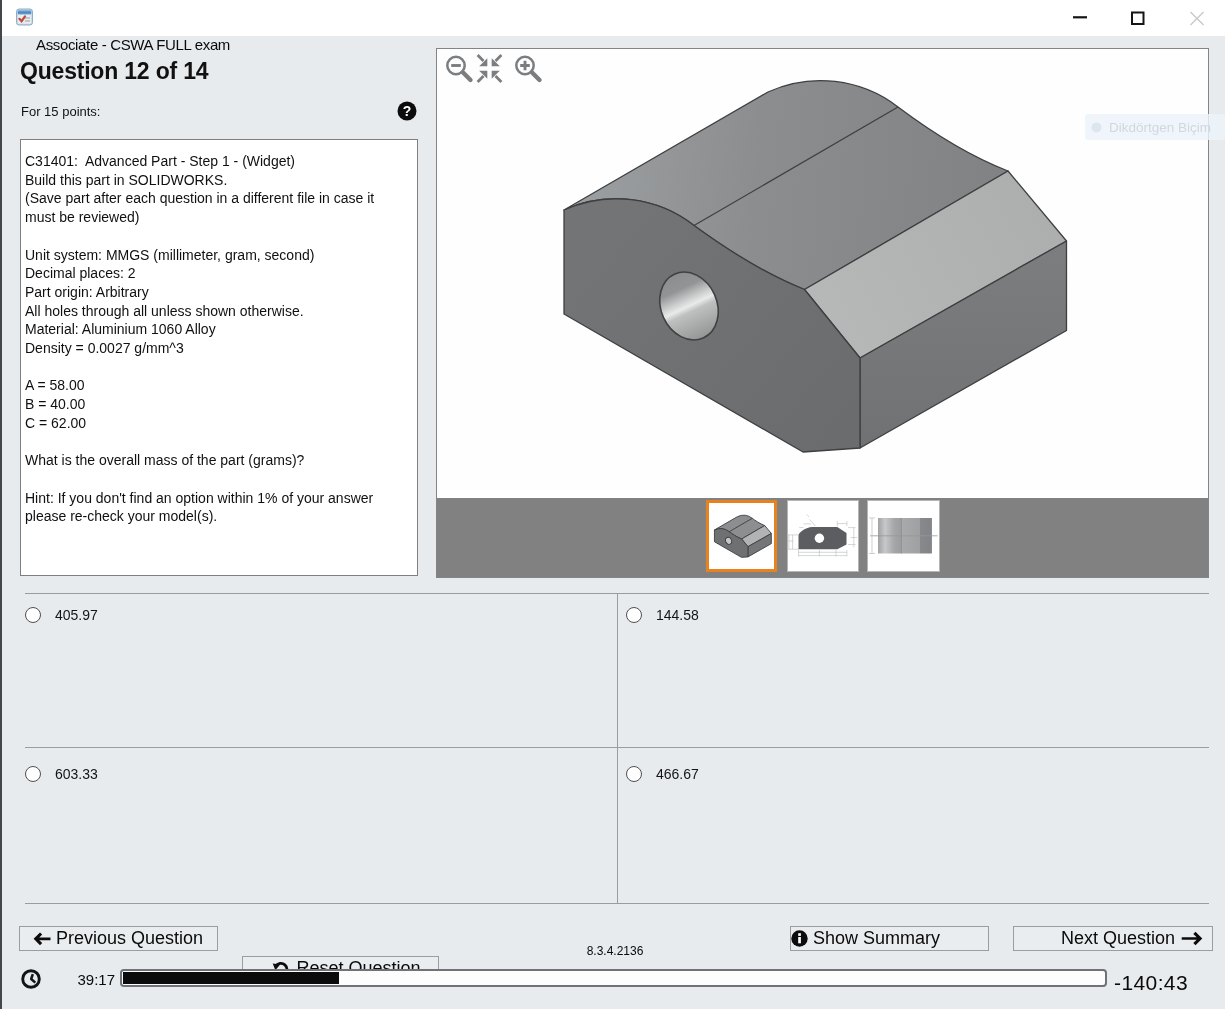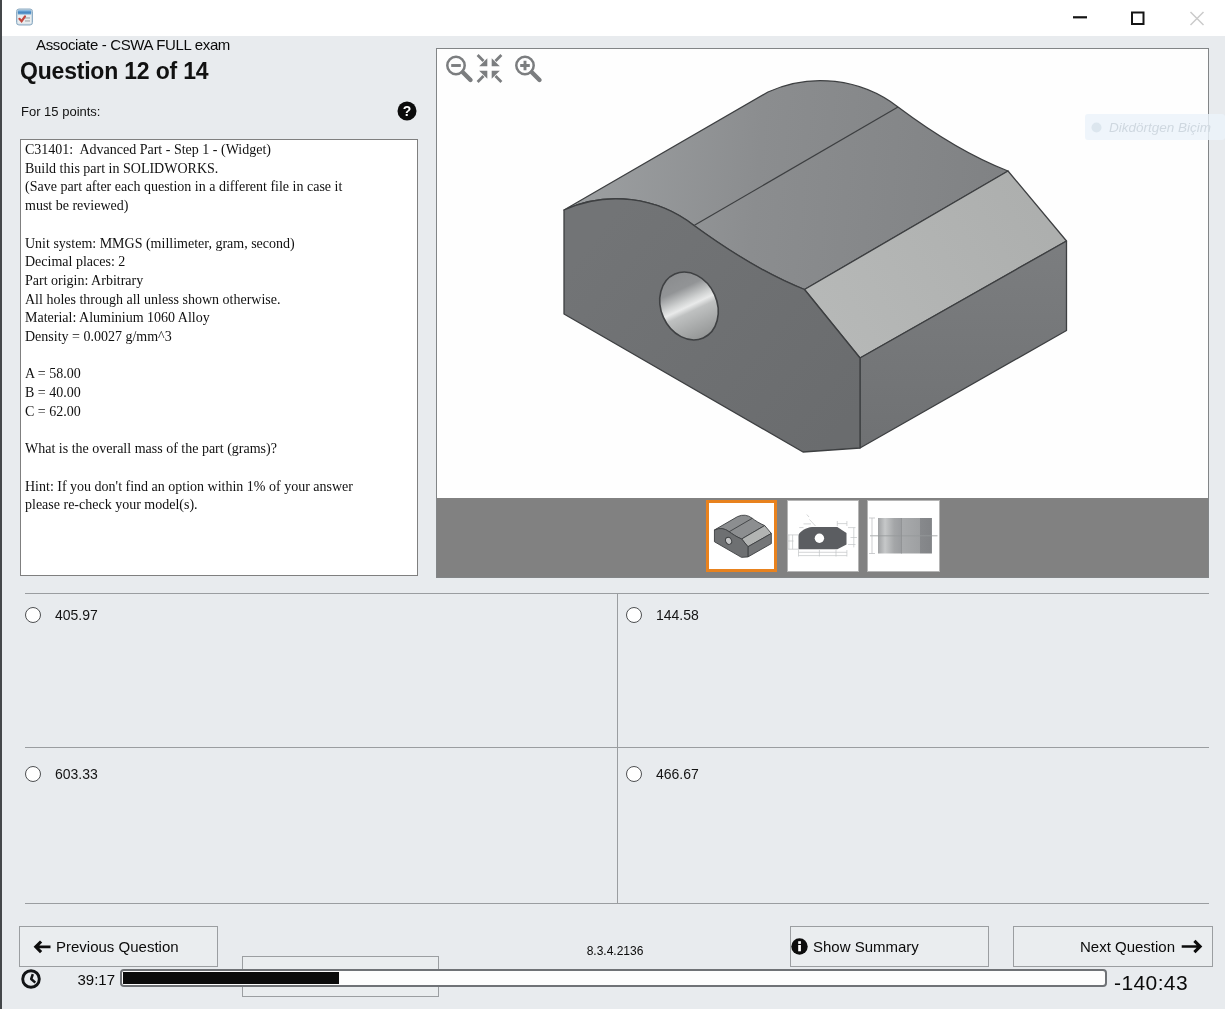--- a/index.html
+++ b/index.html
@@ -5,27 +5,27 @@
   * { margin:0; padding:0; box-sizing:border-box; }
   html,body { width:1225px; height:1009px; overflow:hidden; }
   body { font-family:"Liberation Sans", sans-serif; background:#e8ebee; position:relative; }
   .abs { position:absolute; }
   #titlebar { position:absolute; left:0; top:0; width:1225px; height:36px; background:#ffffff; }
   #lborder { position:absolute; left:0; top:0; width:2px; height:1009px; background:#44474a; }
   #title-text { position:absolute; left:36px; top:8.5px; font-size:15px; letter-spacing:-0.35px; color:#0a0a0a;margin-top:27px; }
   #qtitle { position:absolute; left:20px; top:58px; font-size:23px; font-weight:bold; color:#111; letter-spacing:-0.2px; }
   #forpts { position:absolute; left:21px; top:104px; font-size:13px; color:#111; }
   #qbox { position:absolute; left:20px; top:139px; width:398px; height:437px; background:#fff; border:1px solid #7f7f7f;
-          font-size:14px; line-height:18.7px; color:#101010; padding:1px 0 0 4px;font-family:Liberation Serif, serif; }
+          font-size:14px; line-height:18.7px; color:#101010; padding:12px 0 0 4px; }
   #viewer { position:absolute; left:436px; top:48px; width:773px; height:530px; border:1px solid #828587; background:#fefefe; }
   .hline { position:absolute; height:1px; background:#9a9da0; left:25px; width:1184px; }
   .vline { position:absolute; width:1px; background:#9a9da0; }
   .radio { position:absolute; width:16px; height:16px; border:1.6px solid #4e5052; border-radius:50%; background:#fff; }
   .alabel { position:absolute; font-size:14px; color:#141414; }
-  .btn { position:absolute; height:41px; background:#eaedef; border:1px solid #9b9ea1; font-size:15px; color:#0a0a0a;
+  .btn { position:absolute; height:25px; background:#eaedef; border:1px solid #9b9ea1; font-size:18px; color:#0a0a0a;
          display:flex; align-items:center; justify-content:center; }
   #version { position:absolute; left:560px; top:944px; width:110px; text-align:center; font-size:12px; color:#0a0a0a; }
   #t-left { position:absolute; left:76px; top:970.5px; width:39px; text-align:right; font-size:15px; color:#0a0a0a; }
   #t-right { position:absolute; left:1114px; top:970.5px; font-size:21px; letter-spacing:0.4px; color:#0a0a0a; }
   #pbar { position:absolute; left:120px; top:969px; width:987px; height:18px; background:#fdfdfd; border:2px solid #6f7276; border-radius:4px; }
   #pfill { position:absolute; left:1px; top:1px; width:215.5px; height:12px; background:#0b0b0b; }
 </style>
 </head>
 <body>
 
@@ -199,21 +199,21 @@
     <g stroke="#b7b9bb" stroke-width="0.7" fill="none">
       <path d="M872 518 L872 553.5 M869 518 L875 518 M869 553.5 L875 553.5"></path>
     </g>
   </g>
 </svg>
 
 <div class="abs" style="left:1085px; top:114px; width:140px; height:26px; background:rgba(236,243,250,0.82); border-radius:3px; overflow:hidden; white-space:nowrap;">
   <svg class="abs" style="left:6px;top:8px" width="11" height="11" viewBox="0 0 11 11">
       <circle cx="5.5" cy="5.5" r="5" fill="#dce6ee"></circle>
     </svg>
-  <div class="abs" style="left:24px; top:6px; font-size:13.5px; color:#cfd8e0;font-style:italic;">Dikdörtgen Biçim</div>
+  <div class="abs" style="left:24px; top:6px; font-size:13.5px; color:#cfd8e0;">Dikdörtgen Biçim</div>
 </div>
 
 <div class="hline" style="top:593px"></div>
 <div class="hline" style="top:747px"></div>
 <div class="hline" style="top:903px"></div>
 <div class="vline" style="left:617px; top:593px; height:310px"></div>
 
 <div class="radio" style="left:25px; top:607px"></div>
 <div class="alabel" style="left:55px; top:607px">405.97</div>
 <div class="radio" style="left:626px; top:607px"></div>

